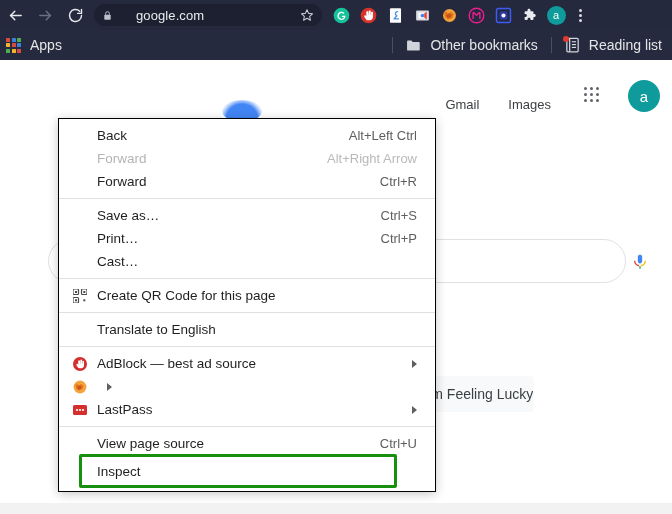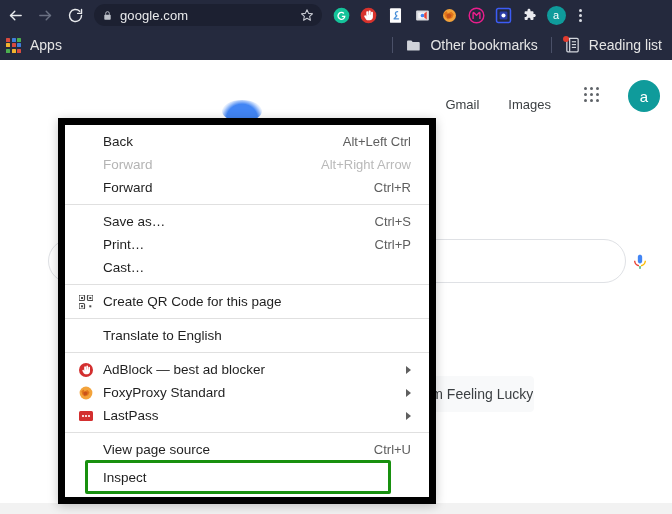--- a/index.html
+++ b/index.html
@@ -18,21 +18,21 @@
   .nav-btn{
     width:30px;height:30px;display:flex;align-items:center;justify-content:center;
     color:#e8eaed;flex:0 0 auto;
   }
   .nav-btn.dim{color:#6b7183;}
   .nav-btn svg{display:block;}
 
   .omnibox{
     height:22px;background:#1c2031;border-radius:11px;
     display:flex;align-items:center;flex:0 0 auto;
-    width:228px;margin-left:4px;padding:0 8px;box-sizing:border-box;
+    width:228px;margin-left:4px;padding:0 8px;box-sizing:border-box;gap:16px;
   }
   .lock-ico{width:11px;height:13px;flex:0 0 auto;margin-right:7px;}
   .omni-url{
     color:#e9eaec;font-size:13px;letter-spacing:.1px;flex:1;
     white-space:nowrap;overflow:hidden;
   }
   .star-ico{width:14px;height:14px;flex:0 0 auto;}
 
   .ext-tray{display:flex;align-items:center;margin-left:6px;gap:1px;}
   .ext-ico{
@@ -107,21 +107,21 @@
     color:#3c4043;font-size:14px;white-space:nowrap;overflow:hidden;
     box-sizing:border-box;
   }
   .page-bottom-strip{
     position:absolute;left:0;top:503px;width:672px;height:11px;background:#f2f2f2;
   }
 
   
   .ctx-menu{
     position:absolute;left:58px;top:118px;width:378px;
-    background:#ffffff;border:7px solid #000000;
+    background:#ffffff;border:1px solid #000000;
     box-shadow:0 2px 10px rgba(0,0,0,.22);
     padding:5px 0 4px 0;box-sizing:border-box;
     z-index:50;
   }
   .ctx-row{
     display:flex;align-items:center;height:23px;
     padding:0 18px 0 14px;box-sizing:border-box;position:relative;
   }
   .ctx-ico{
     width:24px;flex:0 0 auto;display:flex;align-items:center;justify-content:flex-start;
@@ -264,32 +264,31 @@
   <div class="ctx-sep"></div>
 
   <div class="ctx-group">
     <div class="ctx-row">
       <span class="ctx-ico">
         <svg width="14" height="14" viewBox="0 0 14 14">
           <circle cx="7" cy="7" r="7" fill="#d32f2f"></circle>
           <path d="M5.2 4.2c0-.5.4-.9.9-.9s.9.4.9.9v2.3h.3V3.5c0-.5.4-.9.9-.9s.9.4.9.9v3h.3V4.6c0-.5.3-.8.8-.8s.8.4.8.8v4c0 1.5-1.2 2.7-2.7 2.7H6.4c-.9 0-1.4-.5-1.8-1.2L3.4 8c-.2-.4-.1-.9.3-1.1.4-.2.8-.1 1 .2l.5.8V4.2z" fill="#fff"></path>
         </svg>
       </span>
-      <span class="ctx-label">AdBlock — best ad blocker</span>
+      <span class="ctx-label">AdBlock — best ad source</span>
       <span class="ctx-arrow"></span>
     </div>
     <div class="ctx-row">
       <span class="ctx-ico">
         <svg width="14" height="14" viewBox="0 0 14 14">
           <circle cx="7" cy="7" r="6.4" fill="#f3a33b"></circle>
           <path d="M2.4 5.2l2.2-1.6 1 1.8 2.8-1.4 2.1 2.2-1.4 3-3.4 1.3-2.4-2z" fill="#e2761b"></path>
           <path d="M4.2 6.6l2.4-1.1 2.1 1.3-1 2.2-2.6.5z" fill="#c9531a"></path>
         </svg>
       </span>
-      <span class="ctx-label">FoxyProxy Standard</span>
       <span class="ctx-arrow"></span>
     </div>
     <div class="ctx-row">
       <span class="ctx-ico">
         <svg width="14" height="12" viewBox="0 0 14 12">
           <rect x="0" y="1" width="14" height="10" rx="1.5" fill="#d32f2f"></rect>
           <circle cx="4" cy="6" r="1.1" fill="#fff"></circle>
           <circle cx="7" cy="6" r="1.1" fill="#fff"></circle>
           <circle cx="10" cy="6" r="1.1" fill="#fff"></circle>
         </svg>

